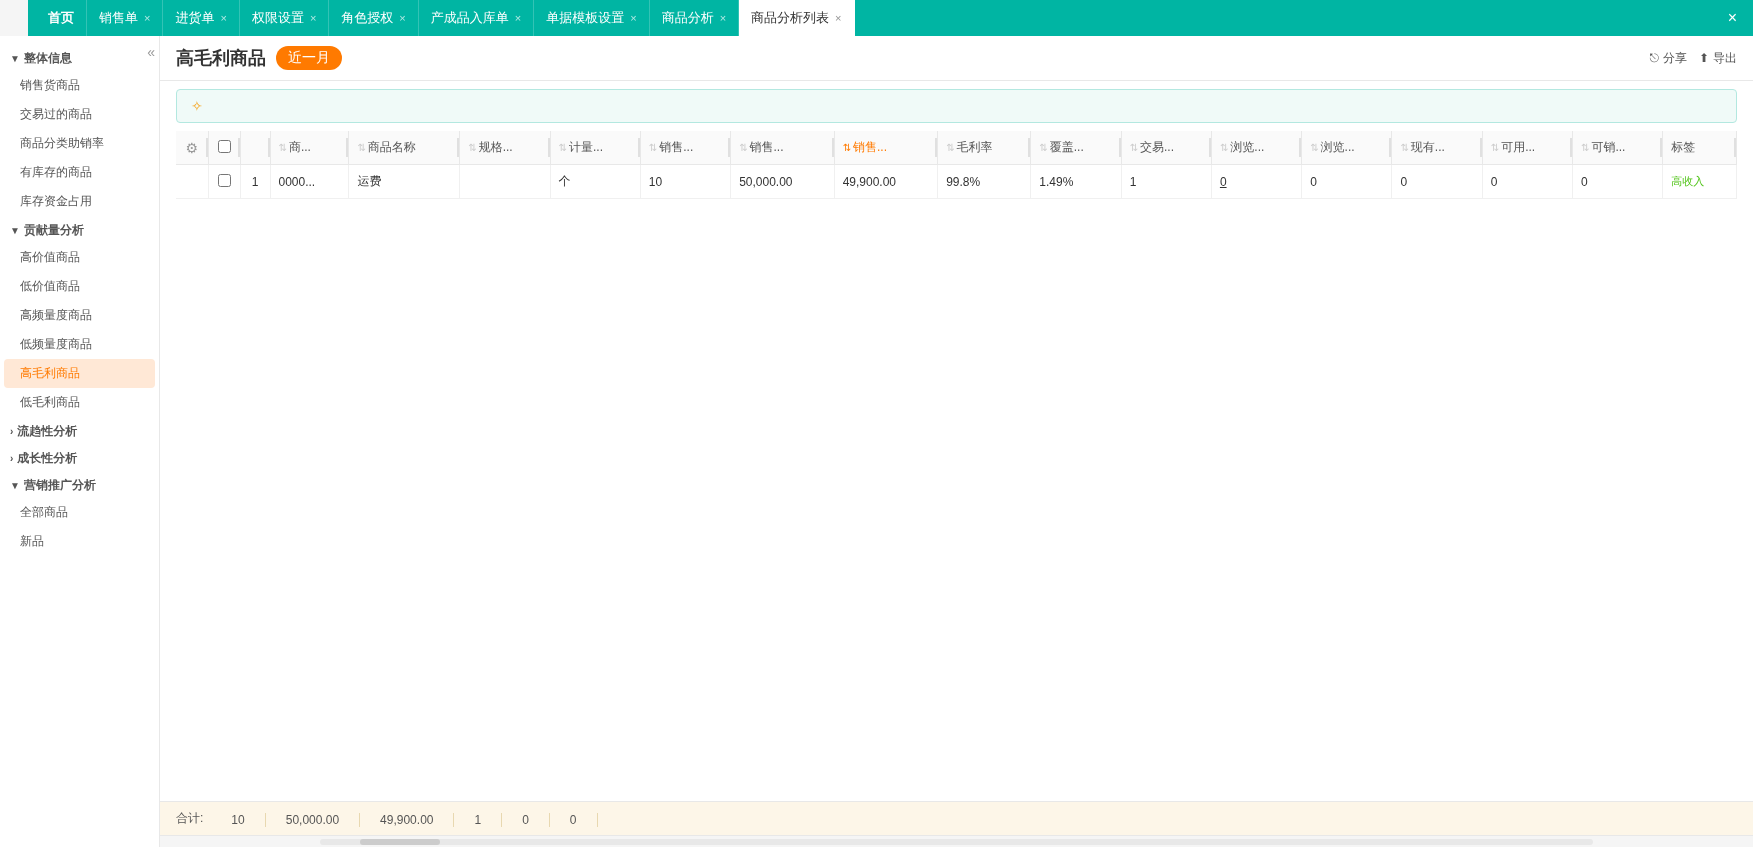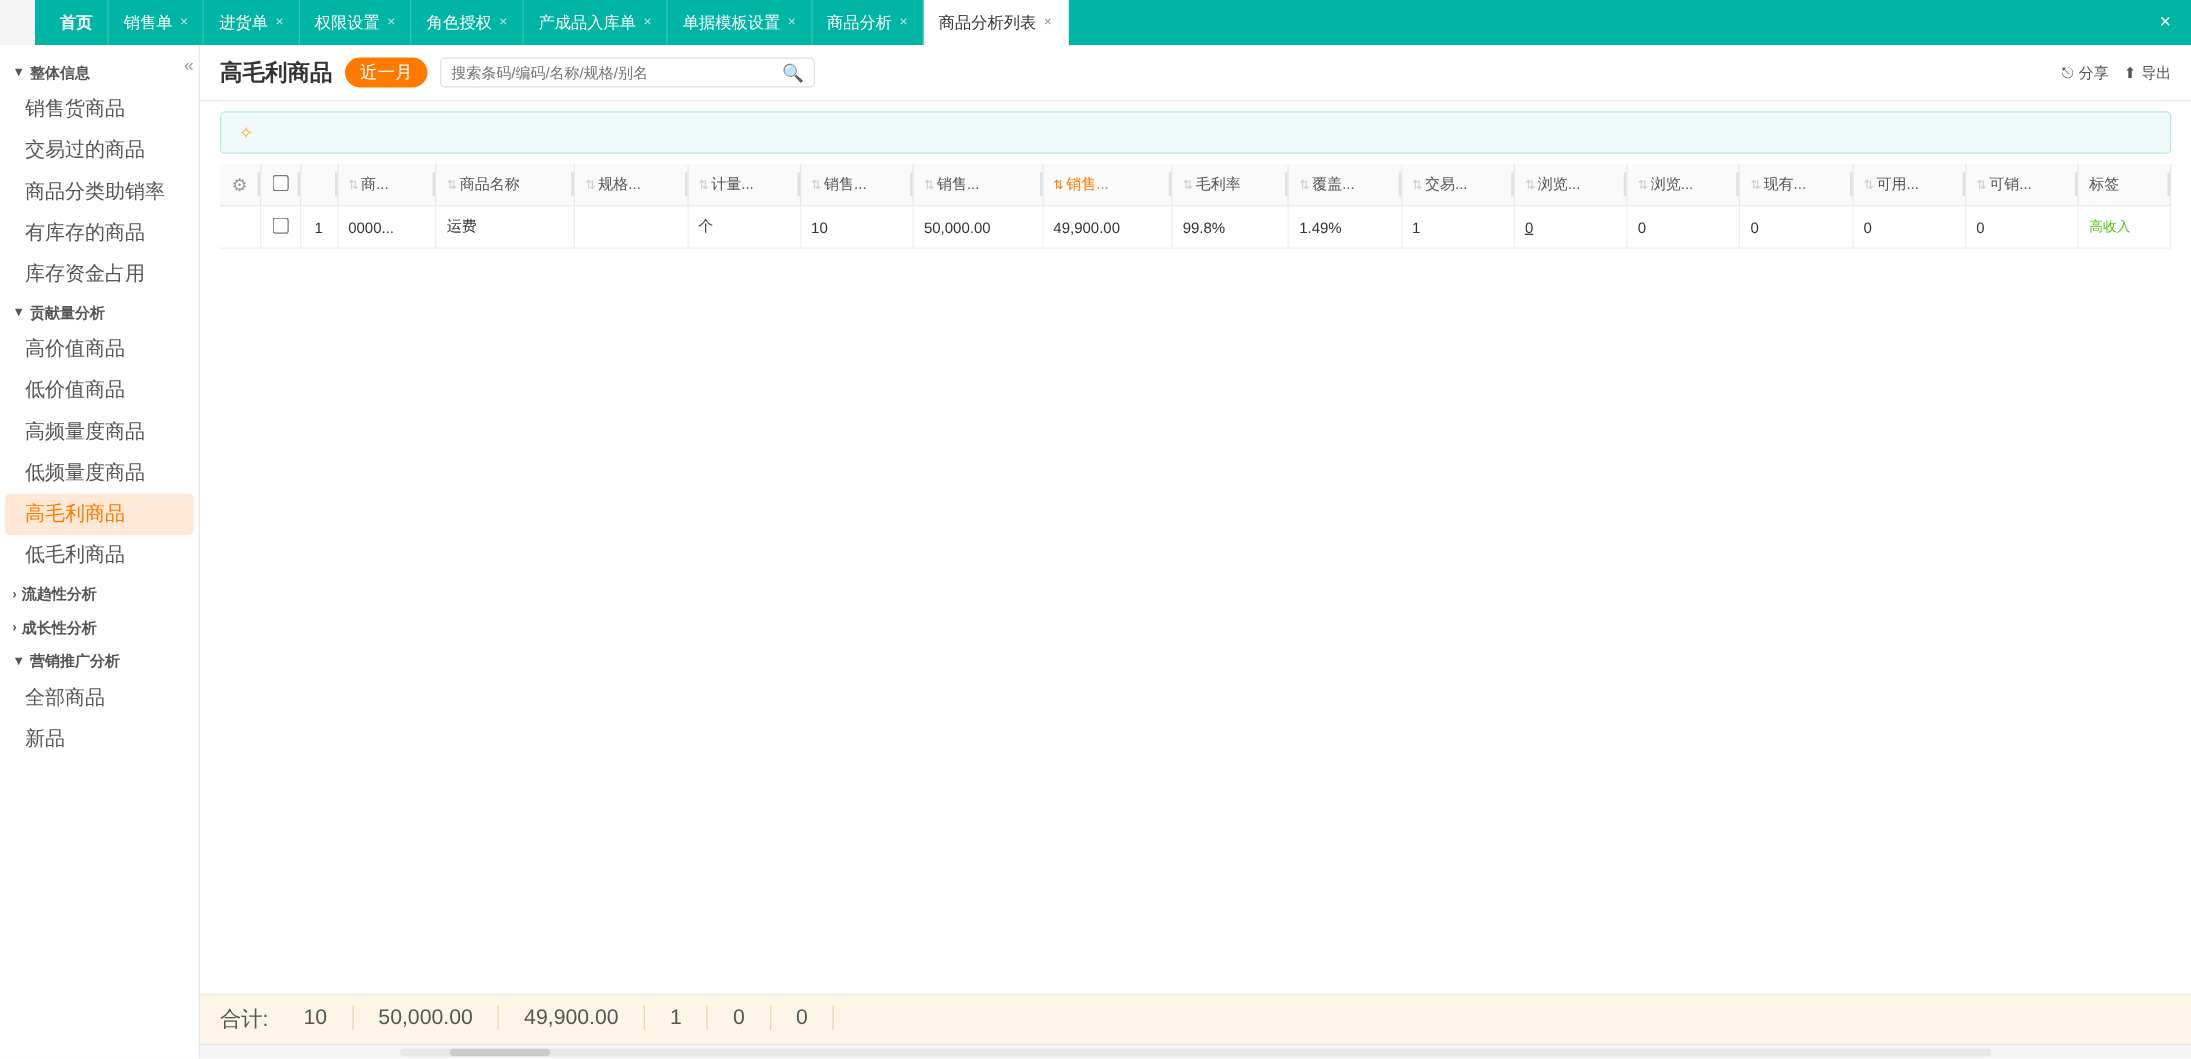--- a/index.html
+++ b/index.html
@@ -76,21 +76,21 @@
       align-items: center;
       padding: 6px 10px 4px 10px;
       font-size: 12px;
       color: #555;
       font-weight: bold;
       cursor: pointer;
     }
     .sidebar-group-title .arrow { margin-right: 4px; font-size: 10px; }
     .sidebar-item {
       padding: 6px 10px 6px 20px;
-      font-size: 16px;
+      font-size: 12px;
       color: #555;
       cursor: pointer;
       white-space: nowrap;
     }
     .sidebar-item.active {
       background: #ffe8d6;
       color: #ff7a00;
       border-radius: 4px;
       margin: 0 4px;
       padding-left: 16px;
@@ -220,25 +220,25 @@
     .tag-high {
       color: #52c41a;
       font-size: 11px;
       font-family: Liberation Mono, monospace;
     }
     .underline-link { text-decoration: underline; cursor: pointer; color: #333; }
 
     
     .footer-total {
       display: flex;
-      align-items: flex-start;
+      align-items: flex-end;
       padding: 8px 16px;
       background: #fdf6e8;
       border-top: 1px solid #e8e8e8;
-      font-size: 17px;
+      font-size: 12px;
       color: #555;
       flex-shrink: 0;
     }
     .footer-total-label { margin-right: 8px; }
     .footer-cells {
       display: flex;
       gap: 0;
     }
     .footer-cell {
       padding: 0 20px;
@@ -400,24 +400,20 @@
     <div class="sidebar-item">
       <span>新品</span>
     </div>
   </div>
 
   <div class="content-area">
 
     <div class="content-header">
       <span class="content-title">高毛利商品</span>
       <button class="filter-btn">近一月</button>
-      <div class="search-box">
-        <input type="text" placeholder="搜索条码/编码/名称/规格/别名" style="">
-        <span class="search-icon">🔍</span>
-      </div>
       <div class="header-actions">
         <div class="action-btn">
           <span>⎋</span>
           <span>分享</span>
         </div>
         <div class="action-btn">
           <span>⬆</span>
           <span>导出</span>
         </div>
       </div>

